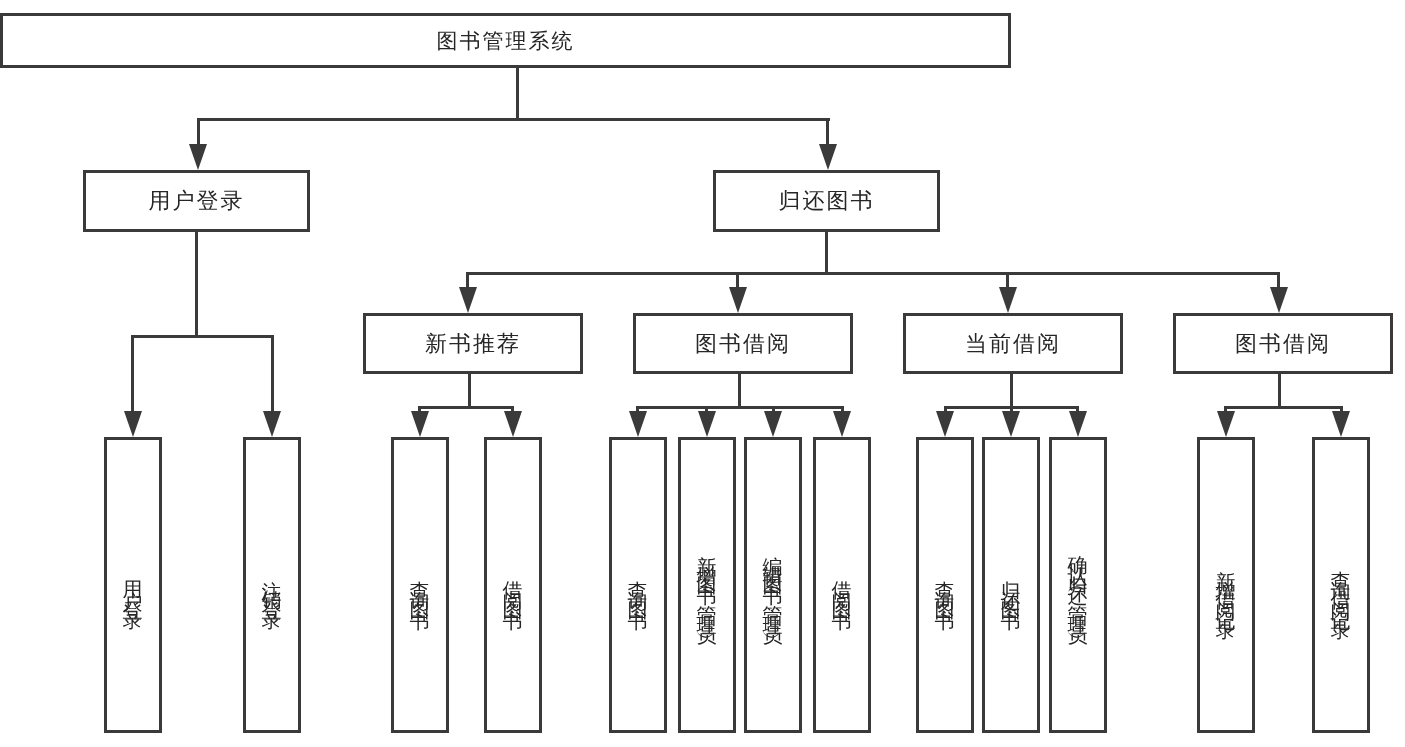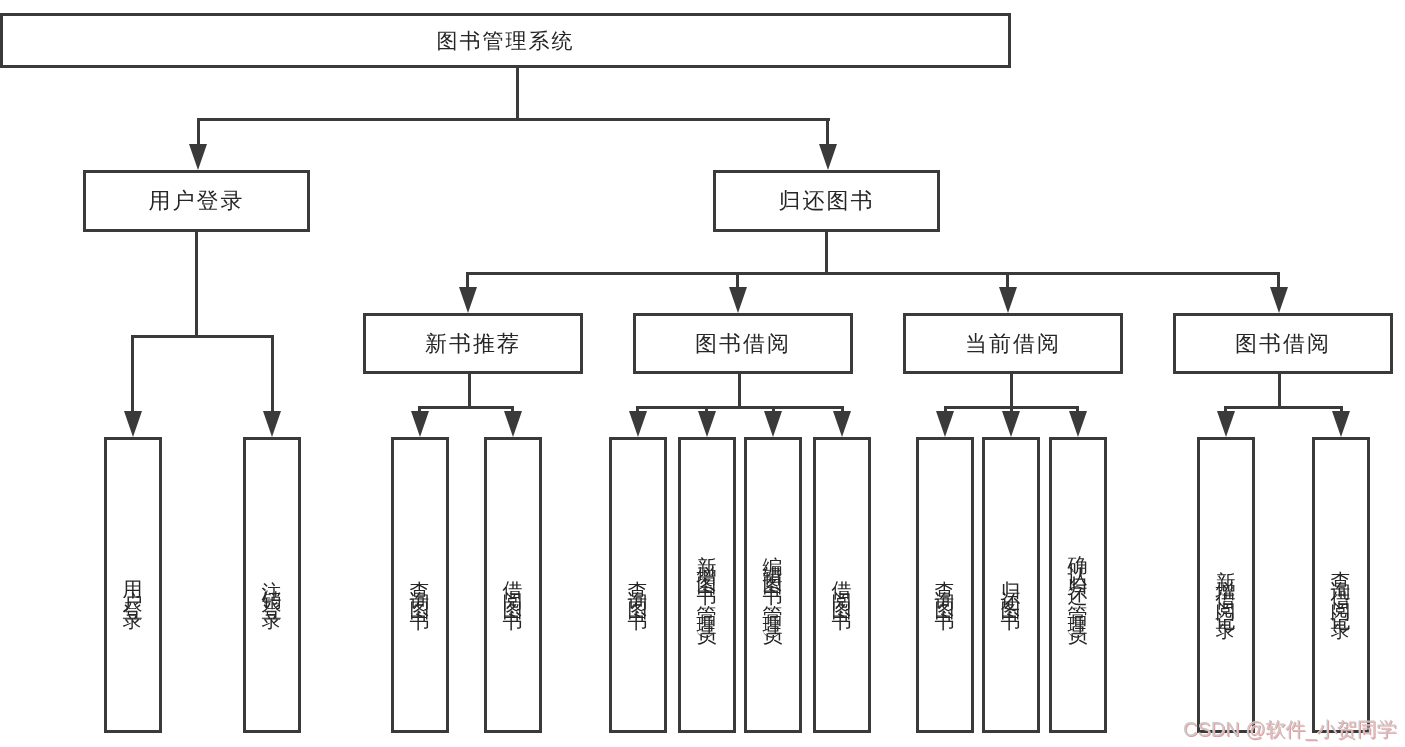--- a/index.html
+++ b/index.html
@@ -194,15 +194,14 @@
   <div class="vline" style="left:1076px;top:406px;height:7px;"></div>
   <div class="arrow" style="left:1069px;top:411px;"></div>
 
   <div class="vline" style="left:1278px;top:372px;height:36px;"></div>
   <div class="hline" style="left:1224px;top:406px;width:118px;"></div>
   <div class="vline" style="left:1224px;top:406px;height:7px;"></div>
   <div class="arrow" style="left:1217px;top:411px;"></div>
   <div class="vline" style="left:1340px;top:406px;height:7px;"></div>
   <div class="arrow" style="left:1332px;top:411px;"></div>
 
-  <div class="watermark">CSDN @软件_小贺同学</div>
 
 </div>
 
 </body></html>

